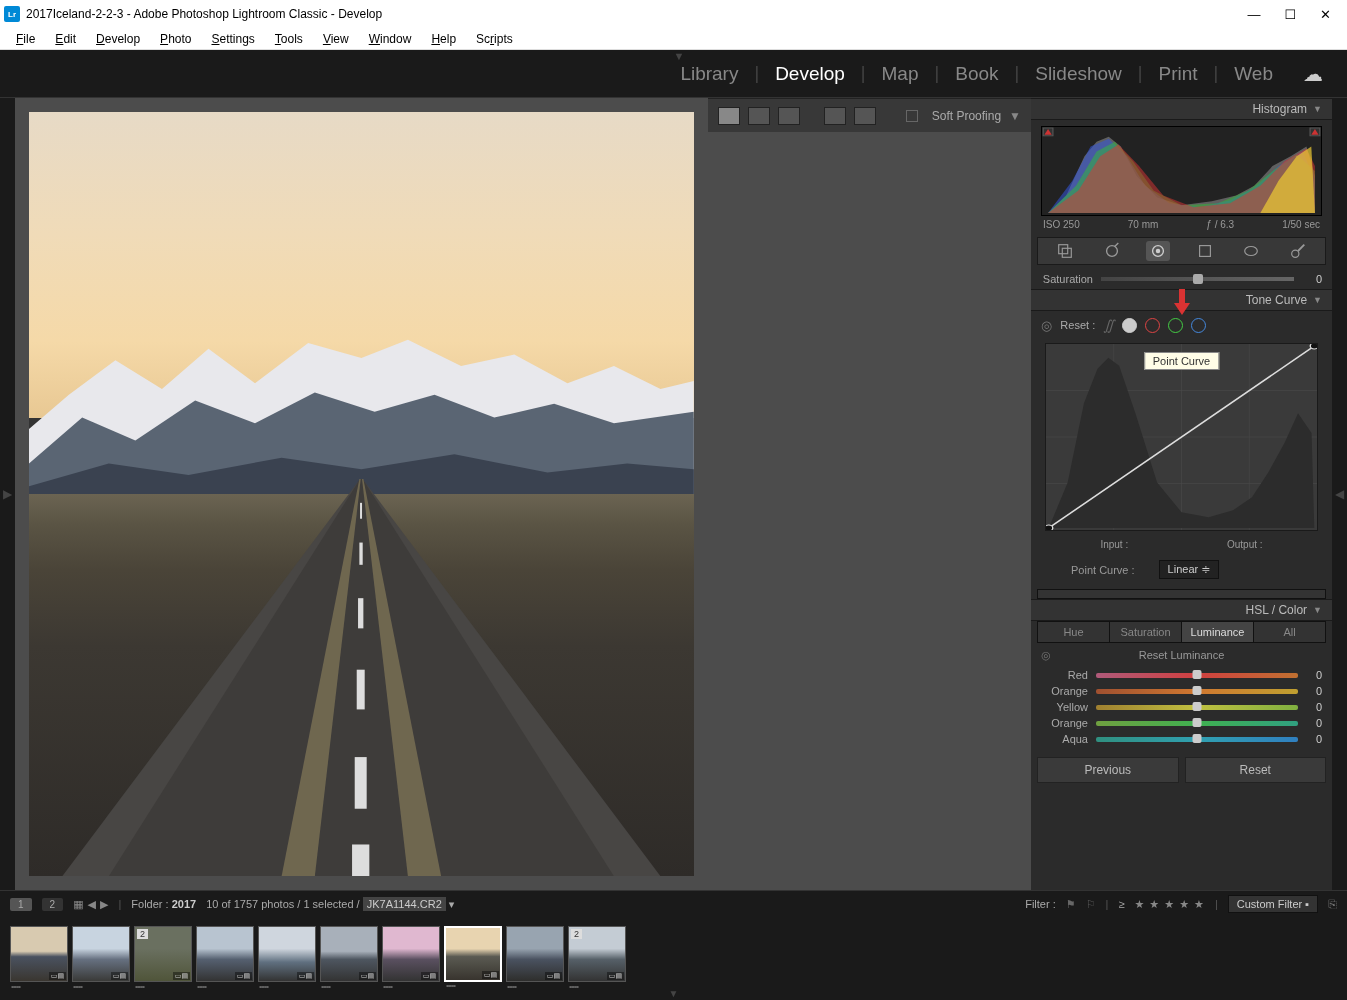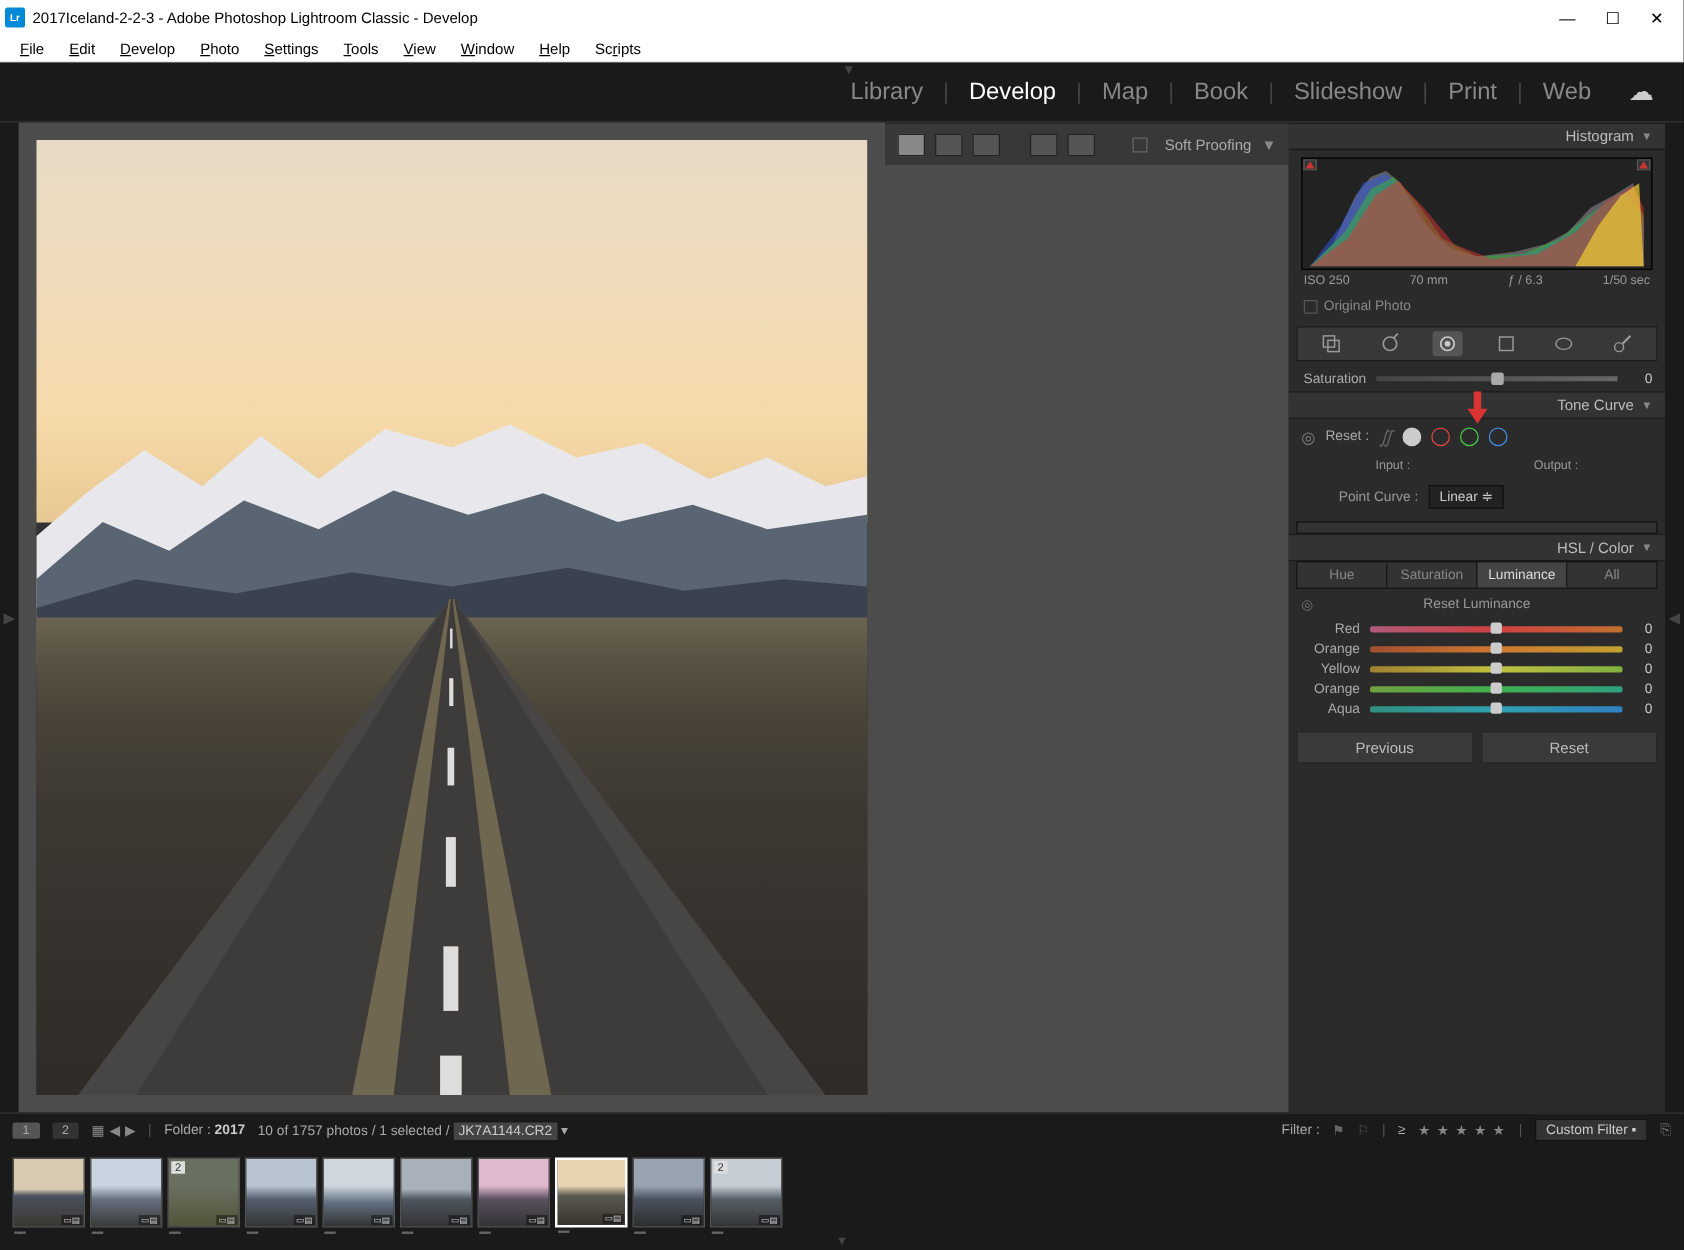--- a/index.html
+++ b/index.html
@@ -54,21 +54,21 @@
 .srow .val{width:28px;text-align:right;color:#ccc}
 .arrow{position:absolute;left:50%;top:-22px;transform:translateX(-50%)}
 .arrow svg{width:20px;height:26px}
 .rst{display:flex;align-items:center;padding:6px 10px;gap:8px;font-size:11px;color:#aaa;position:relative}
 .chbtn{width:15px;height:15px;border-radius:50%;border:1.5px solid;cursor:pointer}
 .curvebox{margin:4px 14px;height:188px;background:#3a3a3a;border:1px solid #1a1a1a;position:relative}
 .curvebox svg{width:100%;height:100%}
 .tooltip{position:absolute;top:8px;left:50%;transform:translateX(-50%);background:#fffde7;border:1px solid #888;padding:2px 8px;font-size:11px;color:#333}
 .iorow{display:flex;justify-content:space-around;padding:4px 20px;font-size:10px;color:#999}
 .pcrow{display:flex;align-items:center;padding:6px 10px;font-size:11px;margin-bottom:4px}
-.pcrow .lbl{color:#999;margin-right:8px}
+.pcrow .lbl{color:#999;margin-right:24px}
 .pcrow .sel{background:#222;padding:2px 8px;color:#ccc;font-size:11px;border:1px solid #111}
 .swbar{height:10px;margin:0 6px;background:#333;border:1px solid #111}
 .hsltabs{display:flex;margin:0 6px;border:1px solid #111}
 .hsltab{flex:1;text-align:center;padding:4px 0;font-size:11px;background:#333;color:#888;cursor:pointer;border-right:1px solid #111}
 .hsltab:last-child{border-right:none}
 .hsltab.on{background:#444;color:#ddd}
 .rlum{text-align:center;padding:6px 0;font-size:11px;color:#999;position:relative}
 .rlum .tgt{position:absolute;left:10px;top:6px;color:#777}
 .csrow{display:flex;align-items:center;padding:2px 10px;font-size:11px}
 .csrow .clbl{width:55px;text-align:right;color:#aaa;padding-right:8px}
@@ -201,21 +201,20 @@
           <path d="M5,88 L30,65 L48,30 L63,18 L80,40 L100,70 L125,82 L155,78 L180,60 L200,35 L218,22 L225,40 L225,88 Z" fill="#dd3333" opacity="0.5"></path>
           <path d="M180,88 L195,55 L210,30 L222,20 L225,88 Z" fill="#eecc33" opacity="0.7"></path>
         </svg>
       </div>
       <div class="hmeta">
         <span>ISO 250</span>
         <span>70 mm</span>
         <span>ƒ / 6.3</span>
         <span>1/50 sec</span>
       </div>
-      <div class="origp"><span class="cb"></span><span>Original Photo</span></div>
 
       <div class="tools">
         <div class="tool">
             <svg viewBox="0 0 20 20">
               <rect x="3" y="3" width="10" height="10" fill="none" stroke="#999" stroke-width="1.3"></rect>
               <rect x="7" y="7" width="10" height="10" fill="none" stroke="#999" stroke-width="1.3"></rect>
             </svg>
           </div>
         <div class="tool">
             <svg viewBox="0 0 20 20">
@@ -263,20 +262,37 @@
         <span style="color:#777;font-size:13px">◎</span>
         <span style="flex:0 0 auto">Reset :</span>
         <span style="font-style:italic;color:#666;font-size:14px">∬</span>
         <span class="chbtn" style="background:#ccc;border-color:#ccc"></span>
         <span class="chbtn" style="border-color:#d44"></span>
         <span class="chbtn" style="border-color:#4c4"></span>
         <span class="chbtn" style="border-color:#48d"></span>
         <div class="arrow"><svg viewBox="0 0 20 26">
               <path d="M10 26 L2 14 L7 14 L7 0 L13 0 L13 14 L18 14 Z" fill="#d93333"></path>
             </svg></div>
+      </div>
+      <div class="curvebox">
+        <svg viewBox="0 0 200 188" preserveAspectRatio="none">
+          <g stroke="#4a4a4a" stroke-width="0.5">
+            <line x1="50" y1="0" x2="50" y2="188"></line>
+              <line x1="100" y1="0" x2="100" y2="188"></line>
+              <line x1="150" y1="0" x2="150" y2="188"></line>
+            <line x1="0" y1="47" x2="200" y2="47"></line>
+              <line x1="0" y1="94" x2="200" y2="94"></line>
+              <line x1="0" y1="141" x2="200" y2="141"></line>
+          </g>
+          <path d="M2,186 L16,140 L28,60 L38,25 L46,14 L54,22 L66,70 L82,140 L100,170 L120,175 L138,168 L152,155 L164,130 L176,100 L186,70 L196,90 L198,186 Z" fill="#2c2c2c"></path>
+          <line x1="2" y1="186" x2="198" y2="2" stroke="#ddd" stroke-width="1.4"></line>
+          <circle cx="2" cy="186" r="3" fill="#111" stroke="#ddd"></circle>
+            <circle cx="198" cy="2" r="3" fill="#111" stroke="#ddd"></circle>
+        </svg>
+        <div class="tooltip">Point Curve</div>
       </div>
       <div class="iorow">
           <span>Input :</span>
           <span>Output :</span>
         </div>
       <div class="pcrow">
         <span style="width:30px"></span>
         <span class="lbl">Point Curve :</span>
         <span class="sel">Linear  ≑</span>
       </div>

